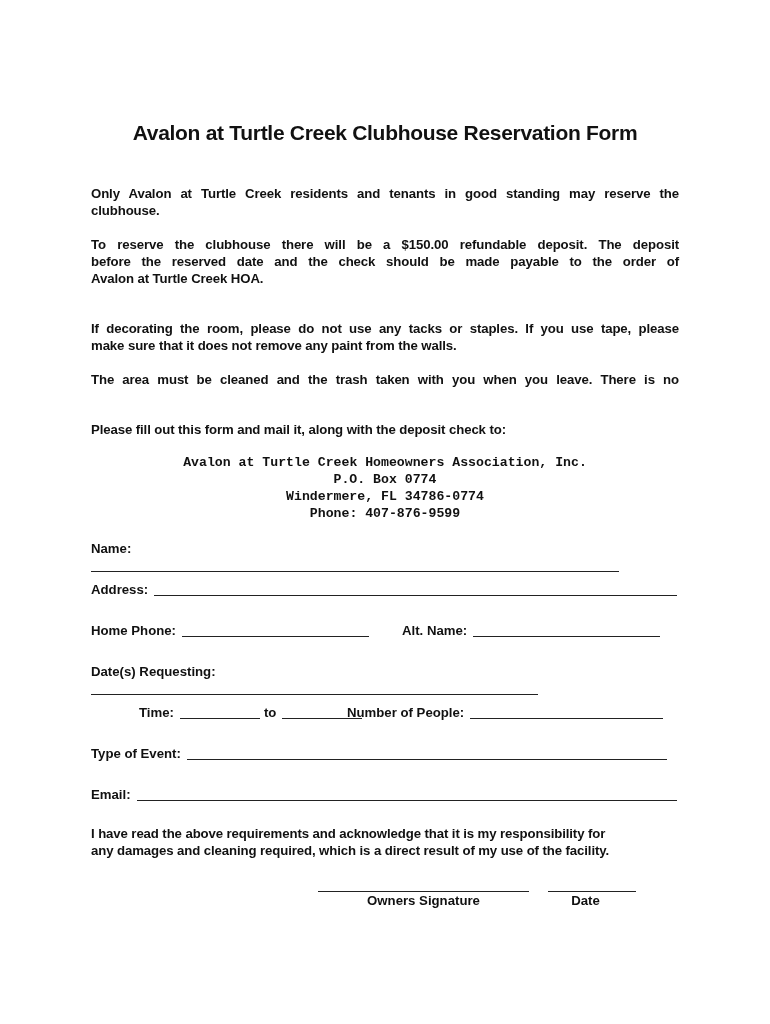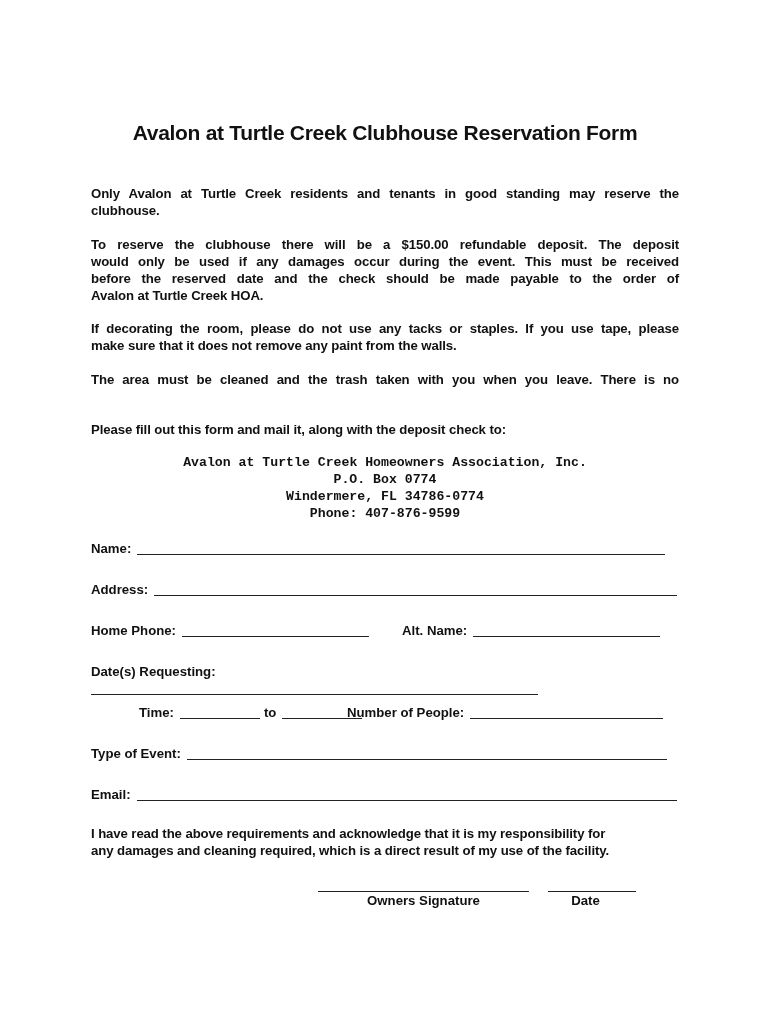--- a/index.html
+++ b/index.html
@@ -92,21 +92,20 @@
 
   <div class="title">Avalon at Turtle Creek Clubhouse Reservation Form</div>
 
   <div class="para justify" style="top:185px;">
     <span class="line">Only Avalon at Turtle Creek residents and tenants in good standing may reserve the</span>
     <span class="line last">clubhouse.</span>
   </div>
 
   <div class="para justify" style="top:236px;">
     <span class="line">To reserve the clubhouse there will be a $150.00 refundable deposit.  The deposit</span>
-    <span class="line">would only be used if any damages occur during the event.  This must be received</span>
     <span class="line">before the reserved date and the check should be made payable to the order of</span>
     <span class="line last">Avalon at Turtle Creek HOA.</span>
   </div>
 
   <div class="para justify" style="top:320px;">
     <span class="line">If decorating the room, please do not use any tacks or staples.  If you use tape, please</span>
     <span class="line last">make sure that it does not remove any paint from the walls.</span>
   </div>
 
   <div class="para justify" style="top:371px;">
@@ -117,21 +116,21 @@
     <span class="line">Please fill out this form and mail it, along with the deposit check to:</span>
   </div>
 
   <div class="address">
     <div>Avalon at Turtle Creek Homeowners Association, Inc.</div>
     <div>P.O. Box 0774</div>
     <div>Windermere, FL 34786-0774</div>
     <div>Phone: 407-876-9599</div>
   </div>
 
-  <div class="field" style="left:91px; top:540px;">
+  <div class="field" style="left:91px; top:540px;flex-direction:column;">
     <span class="label">Name:</span>
     <span class="blank" style="width:528px;"></span>
   </div>
 
   <div class="field" style="left:91px; top:581px;">
     <span class="label">Address:</span>
     <span class="blank" style="width:523px;"></span>
   </div>
 
   <div class="field" style="left:91px; top:622px;">

